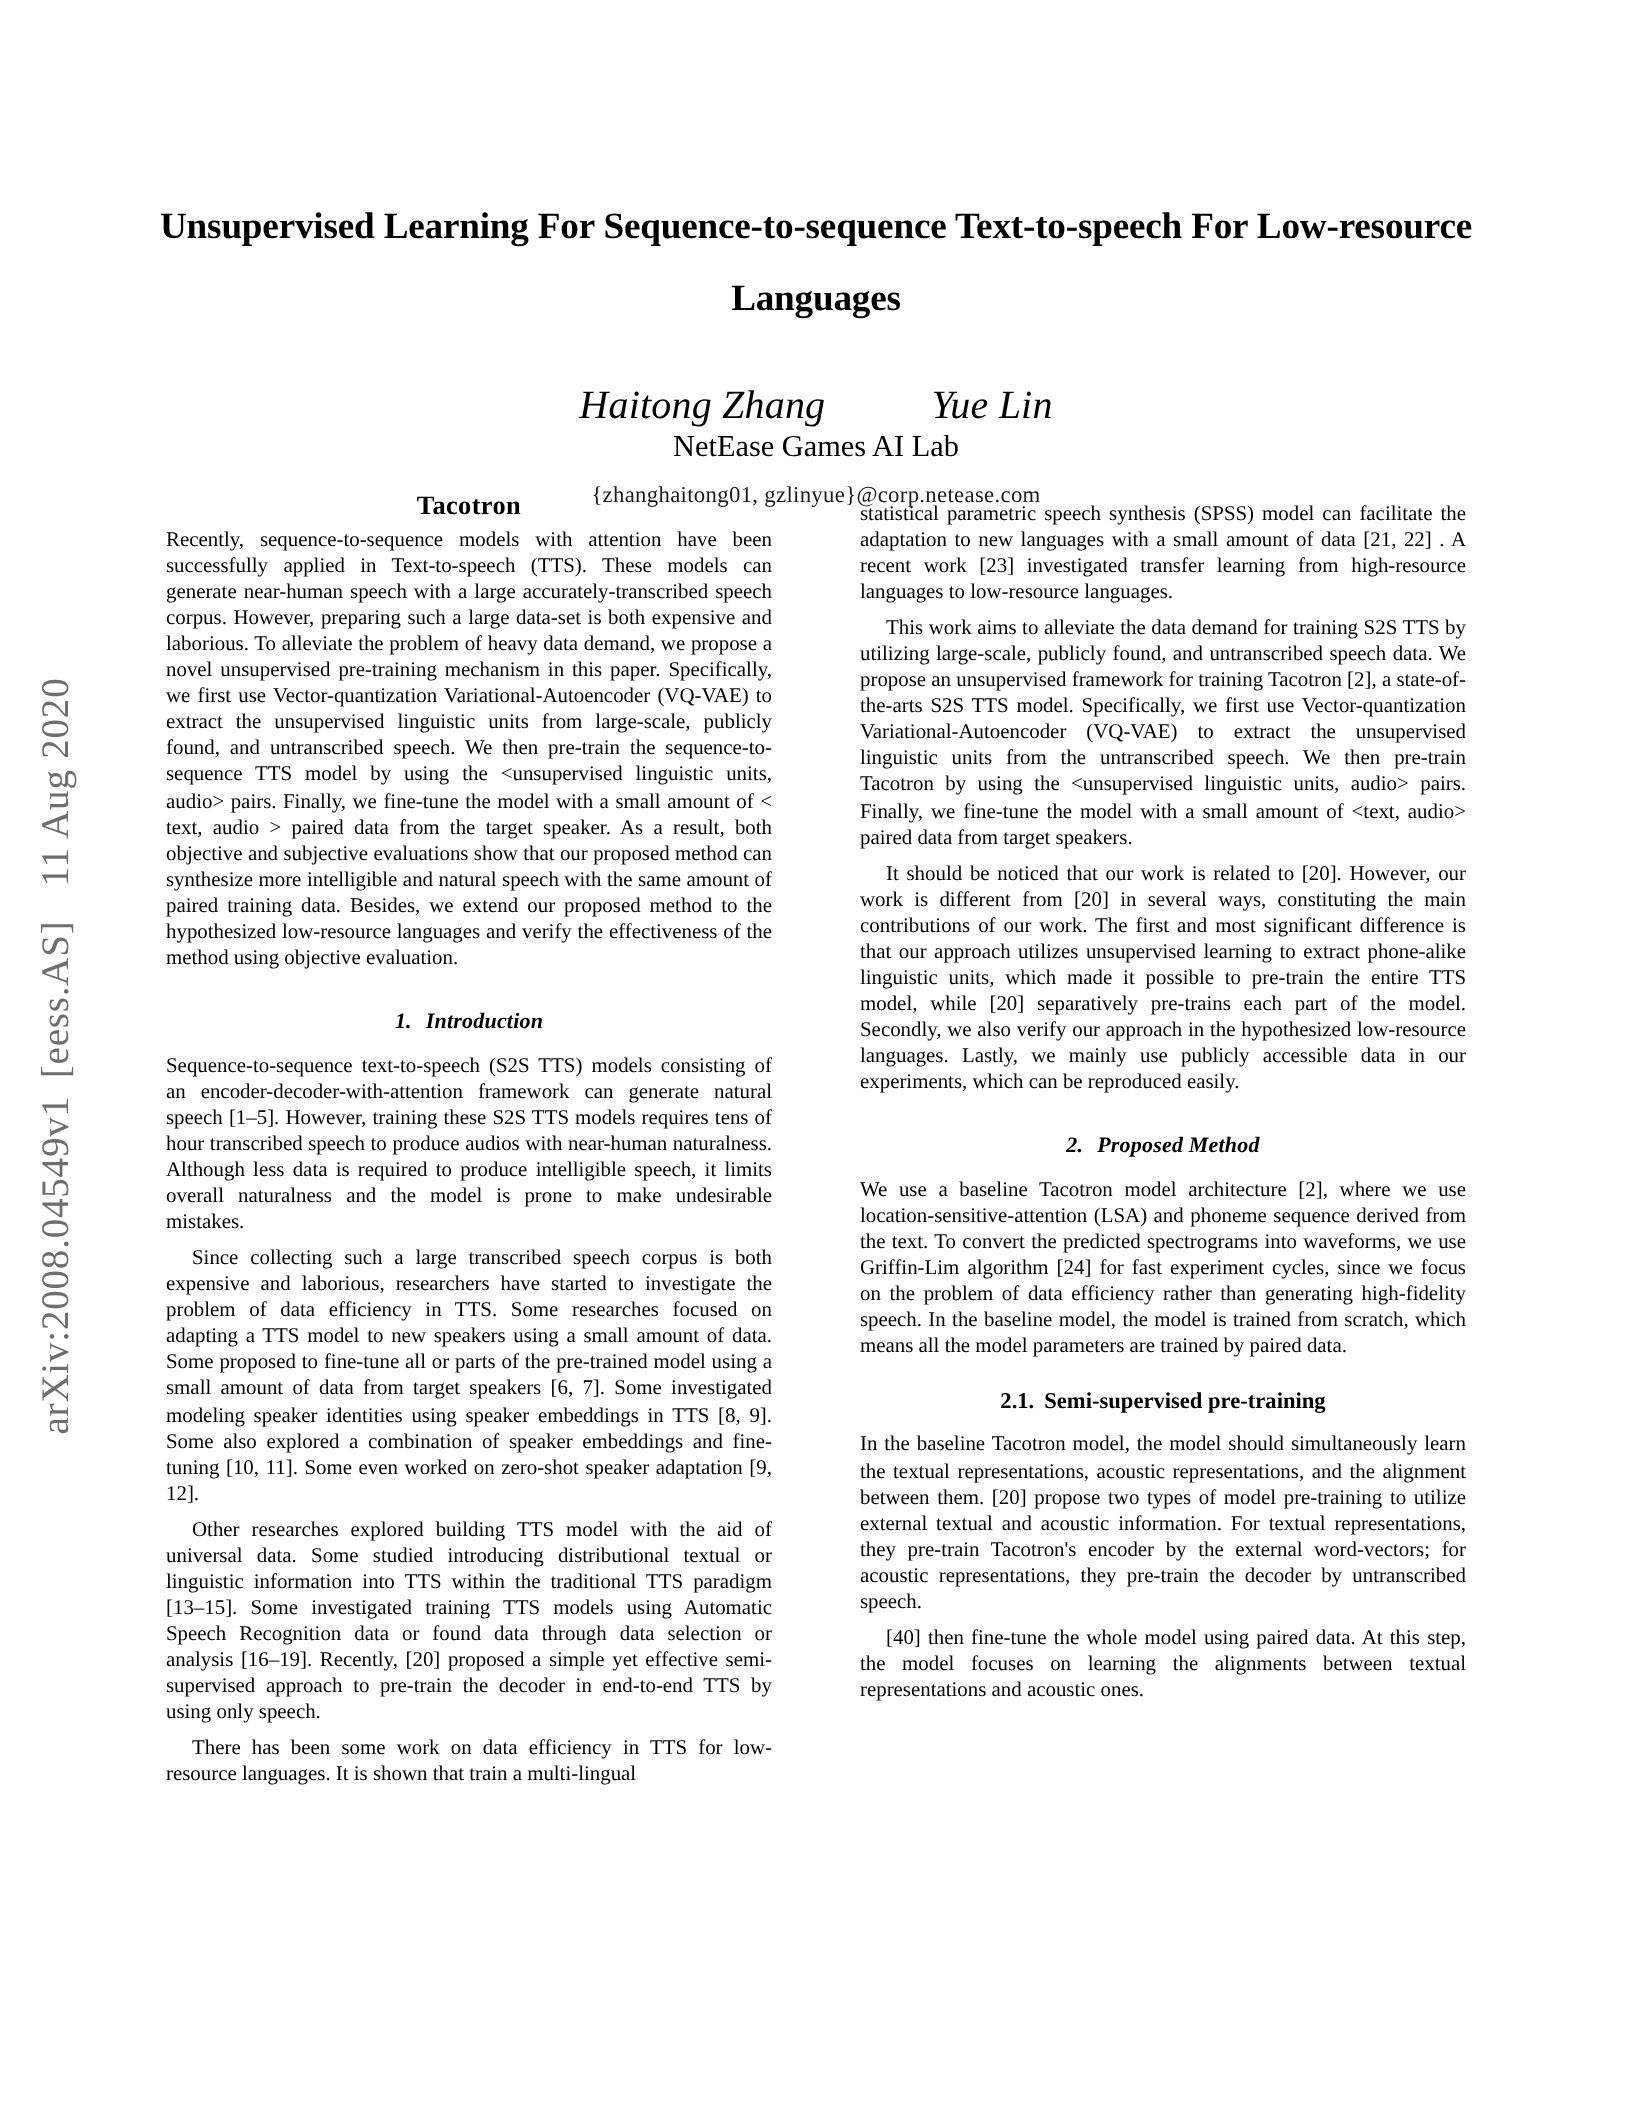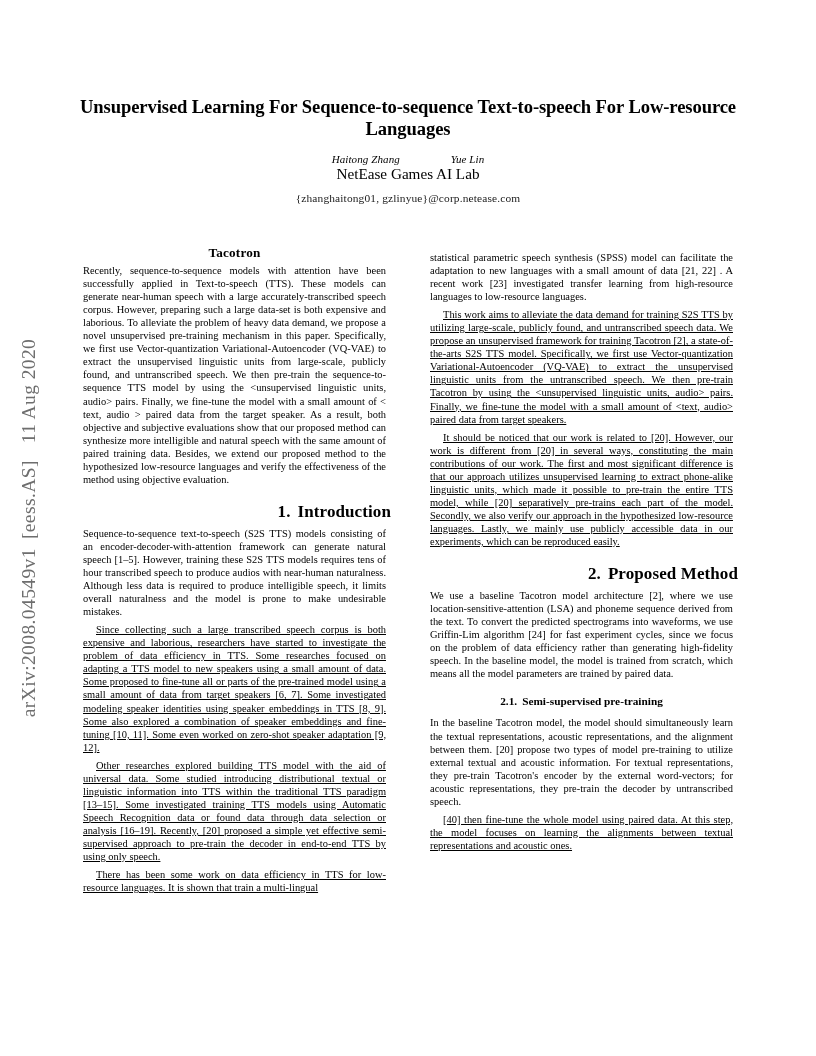--- a/index.html
+++ b/index.html
@@ -46,28 +46,28 @@
     position: absolute;
     left: 78px;
     top: 96px;
     width: 660px;
     text-align: center;
   }
   .paper-title {
     font-family: "Liberation Serif", "DejaVu Serif", serif;
     font-weight: bold;
     font-size: 18.6px;
-    line-height: 22px;
+    line-height: 36px;
     letter-spacing: -0.1px;
     margin: 0;
   }
   .authors {
-    margin-top: 13px;
+    margin-top: 24px;
     font-style: italic;
-    font-size: 11px;
+    font-size: 20px;
     letter-spacing: 0.1px;
   }
   .authors .author { display: inline-block; }
   .authors .author + .author { margin-left: 48px; }
   .affiliation {
     font-size: 15.2px;
   }
   .email {
     margin-top: 9px;
     font-family: Liberation Serif, serif;
@@ -91,41 +91,42 @@
   .col-right { left: 425px; }
 
   .sec-abstract-head {
     text-align: center;
     font-weight: bold;
     font-size: 13.2px;
     margin: 0 0 5px 0;
     letter-spacing: 0.2px;
   }
   .sec-head {
-    text-align: right;
+    text-align: center;
     font-weight: bold;
-    font-size: 17px;
+    font-size: 11px;
     margin: 19px 0 9px 0;
     letter-spacing: 0.1px;
+    font-style: italic;
   }
   .sec-head .num { margin-right: 7px; }
   .subsec-head {
     font-weight: bold;
     font-size: 11.3px;
     margin: 15px 0 8px 0;
     text-align: center;
   }
   .subsec-head .num { margin-right: 5px; }
 
   p.para {
     margin: 5px;
     text-indent: 13px;
   }
   p.para.noindent { text-indent: 0; }
-  p.para + p.para { margin-top: 0; text-decoration: underline; }
+  p.para + p.para { margin-top: 0; }
 
   .idx-label { font-weight: bold; }
 </style>
 </head>
 <body>
 
 <div class="page">
 
   <div class="arxiv-stamp">
     <span class="seg">arXiv:2008.04549v1</span>

